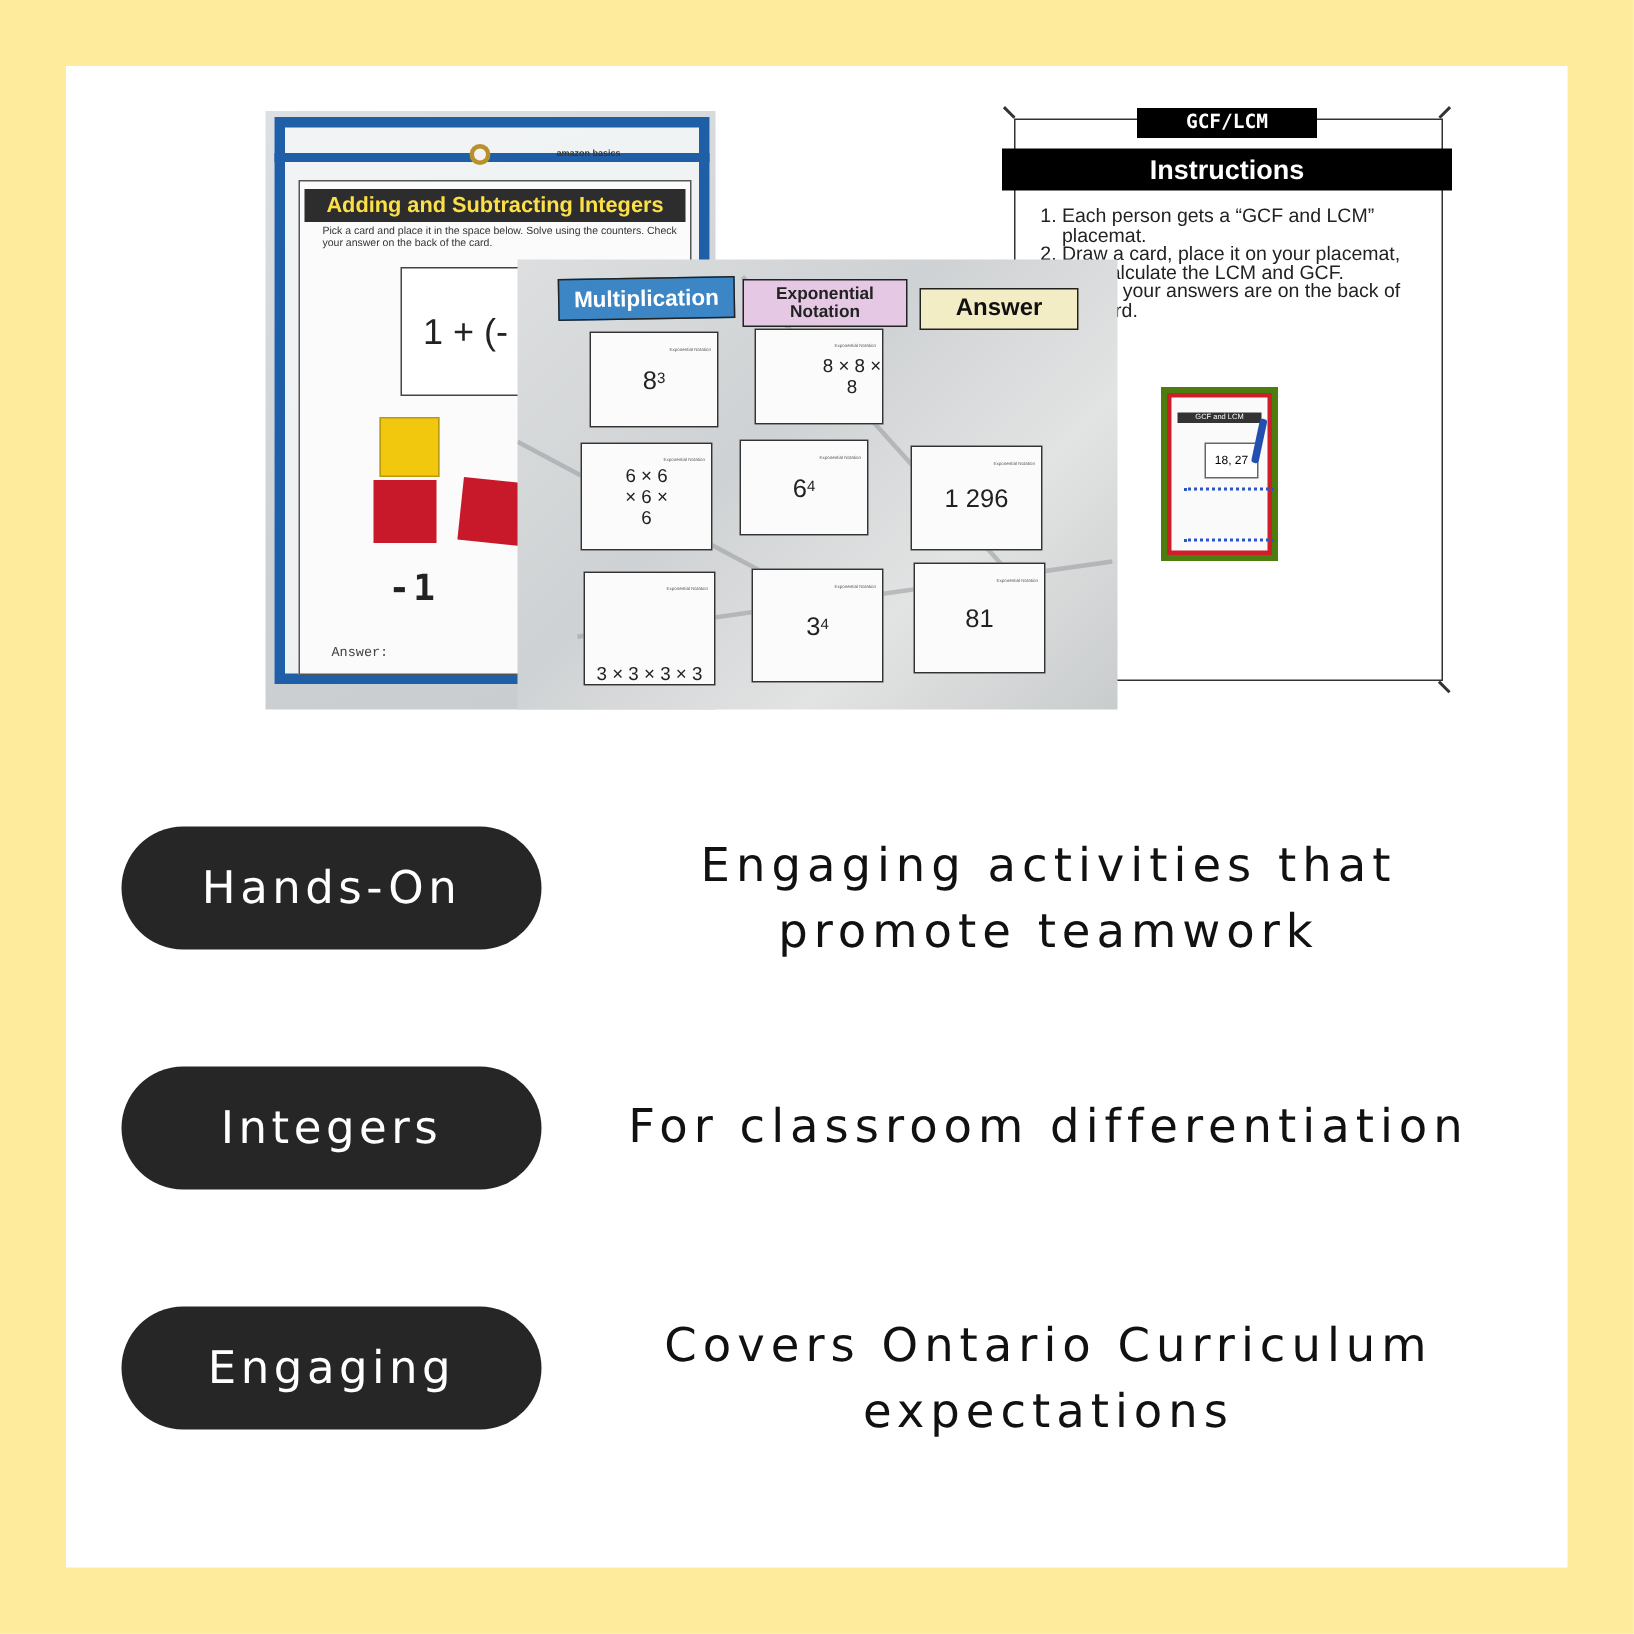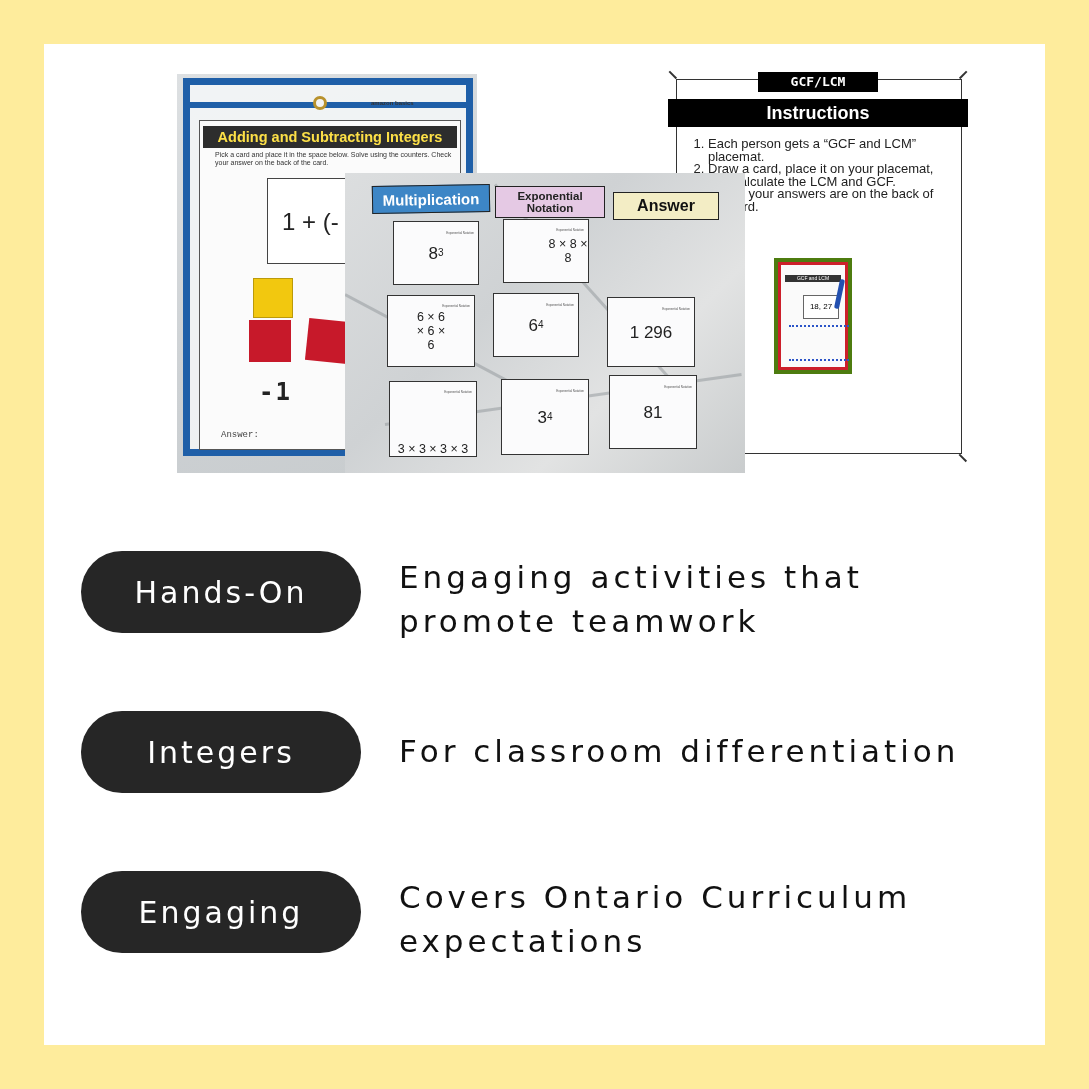--- a/index.html
+++ b/index.html
@@ -155,21 +155,21 @@
     .feature-row { position: absolute; left: 81px; width: 930px; height: 82px; }
     .pill {
       position: absolute; left: 0; top: 0; width: 280px; height: 82px; border-radius: 41px;
       background: #262626; color: #fff;
       font-family: "DejaVu Sans", sans-serif; font-size: 30px; letter-spacing: 3px;
       display: flex; align-items: center; justify-content: center;
     }
     .feature-desc {
       position: absolute; left: 318px; top: 4px; width: 600px;
       font-family: "DejaVu Sans", sans-serif; font-size: 31px; letter-spacing: 4px;
-      color: #111; line-height: 44px;
+      color: #111; line-height: 44px; text-align: center;
     }
   </style>
 </head>
 <body>
 
 <div class="card"></div>
 
 <div class="collage">
 
   <div class="gcf-doc">

